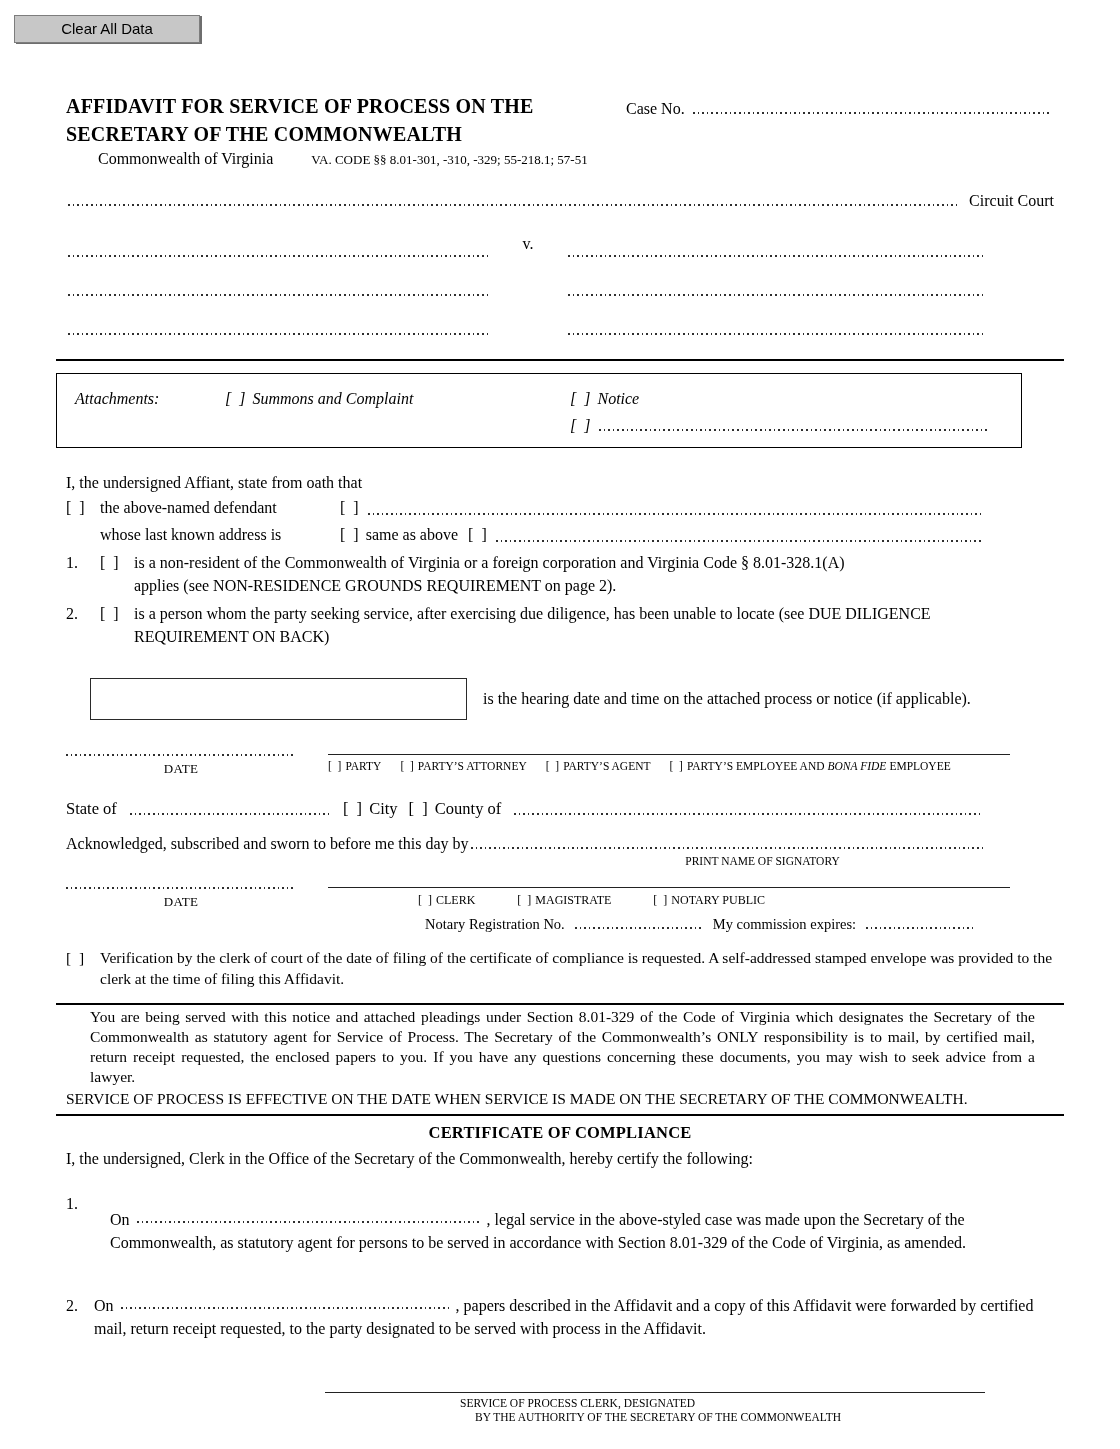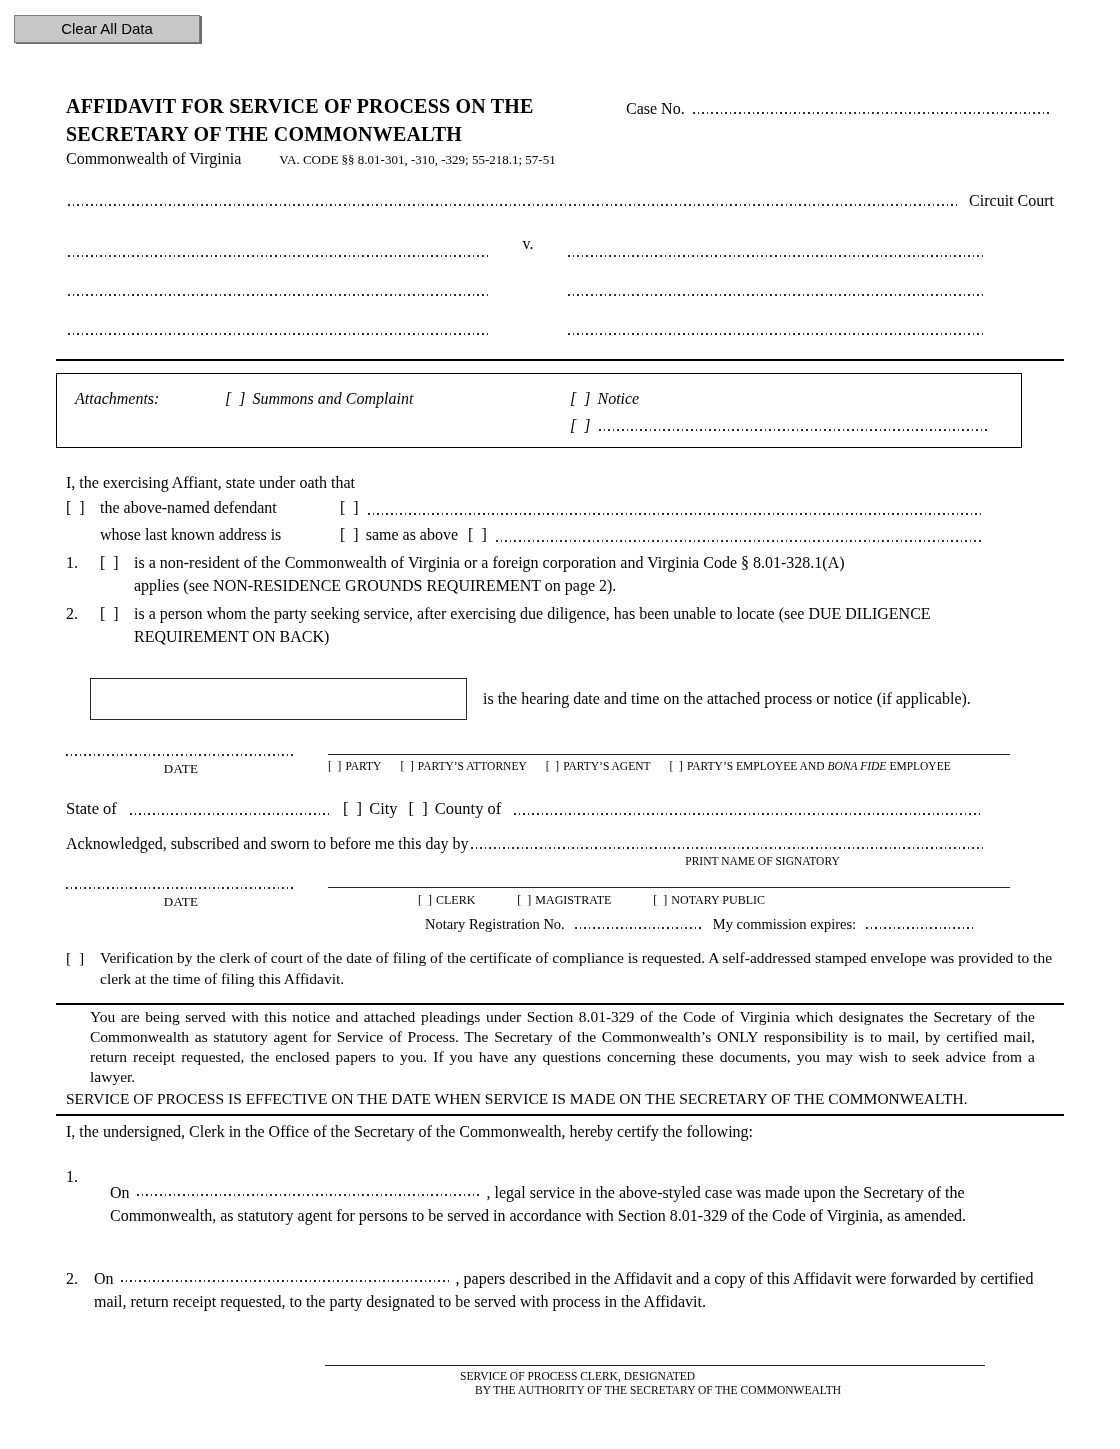--- a/index.html
+++ b/index.html
@@ -9,21 +9,21 @@
   
   .clear-btn{position:absolute;top:15px;left:14px;width:186px;height:28px;background:#c7c7c7;border:1px solid #7d7d7d;box-shadow:2px 1px 0 #6e6e6e;font-family:"Liberation Sans",sans-serif;font-size:15px;color:#000;text-align:center;line-height:26px;cursor:pointer;padding:0;}
 
   
   .header-flex{display:flex;}
   .titles{width:560px;}
   .title{font-size:20px;font-weight:bold;line-height:28px;letter-spacing:.2px;}
   .case-line{flex:1;display:flex;align-items:flex-end;height:24px;margin-top:2px;}
   .case-label{font-size:16px;margin-right:6px;}
   .sub-row{display:flex;align-items:baseline;gap:38px;margin-top:2px;}
-  .sub-row .cw{font-size:16px;}
+  .sub-row .cw{font-size:16px;margin-left:32px;}
   .va-code{font-size:13px;}
 
   
   .dots{display:block;flex:1;height:2px;margin:0 2px 4px 2px;background-image:repeating-linear-gradient(to right,#2e2e2e 0px,#2e2e2e 1.6px,transparent 1.6px,transparent 4.6px);}
   .w200{flex:none;width:200px;}
   .w128{flex:none;width:128px;}
   .w110{flex:none;width:110px;}
   .inline-dots{display:inline-block;width:345px;height:2px;margin:0 5px 2px 7px;background-image:repeating-linear-gradient(to right,#2e2e2e 0px,#2e2e2e 1.6px,transparent 1.6px,transparent 4.6px);}
   .inline-dots.short{width:330px;}
 
@@ -178,21 +178,21 @@
       </span>
       <span></span>
       <span></span>
       <span class="attach-item">
         <span class="cb">[&nbsp;&nbsp;]</span>
         <span class="dots" style="width:390px;flex:none;"></span>
       </span>
     </div>
   </div>
 
-  <div class="intro">I, the exercising Affiant, state under oath that</div>
+  <div class="intro">I, the undersigned Affiant, state from oath that</div>
 
   <div class="def-row">
     <span class="c1"><span class="cb">[&nbsp;&nbsp;]</span></span>
     <span class="c2">the above-named defendant</span>
     <span class="cb">[&nbsp;&nbsp;]</span>
     <span class="dots"></span>
   </div>
   <div class="def-row">
     <span class="c1"></span>
     <span class="c2">whose last known address is</span>
@@ -288,20 +288,21 @@
     <p>Verification by the clerk of court of the date of filing of the certificate of compliance is requested. A self-addressed stamped envelope was provided to the clerk at the time of filing this Affidavit.</p>
   </div>
 
   <hr class="rule thick" style="margin-top:14px;">
 
   <div class="notice-body">You are being served with this notice and attached pleadings under Section 8.01-329 of the Code of Virginia which designates the Secretary of the Commonwealth as statutory agent for Service of Process. The Secretary of the Commonwealth’s ONLY responsibility is to mail, by certified mail, return receipt requested, the enclosed papers to you. If you have any questions concerning these documents, you may wish to seek advice from a lawyer.</div>
   <div class="effective">SERVICE OF PROCESS IS EFFECTIVE ON THE DATE WHEN SERVICE IS MADE ON THE SECRETARY OF THE COMMONWEALTH.</div>
 
   <hr class="sec-rule">
 
+  <div class="cert-title">CERTIFICATE OF COMPLIANCE</div>
   <div class="cert-intro">I, the undersigned, Clerk in the Office of the Secretary of the Commonwealth, hereby certify the following:</div>
 
   <div class="cert-item">
     <span class="no">1.</span>
     <p class="body" style="margin:16px;"><span>On</span><span class="inline-dots"></span><span>, legal service in the above-styled case was made upon the Secretary of the Commonwealth, as statutory agent for persons to be served in accordance with Section 8.01-329 of the Code of Virginia, as amended.</span></p>
   </div>
   <div class="cert-item">
     <span class="no">2.</span>
     <p class="body" style="margin:0;"><span>On</span><span class="inline-dots short"></span><span>, papers described in the Affidavit and a copy of this Affidavit were forwarded by certified mail, return receipt requested, to the party designated to be served with process in the Affidavit.</span></p>
   </div>

